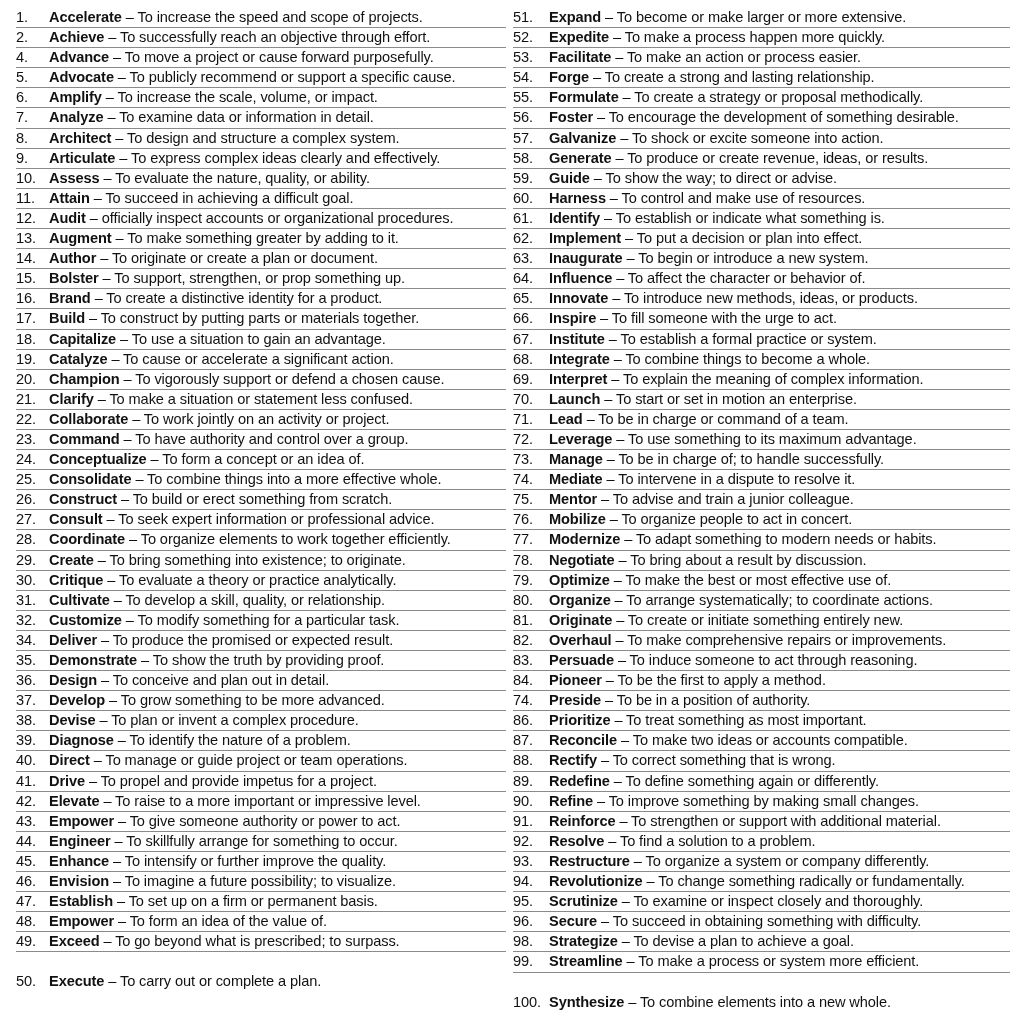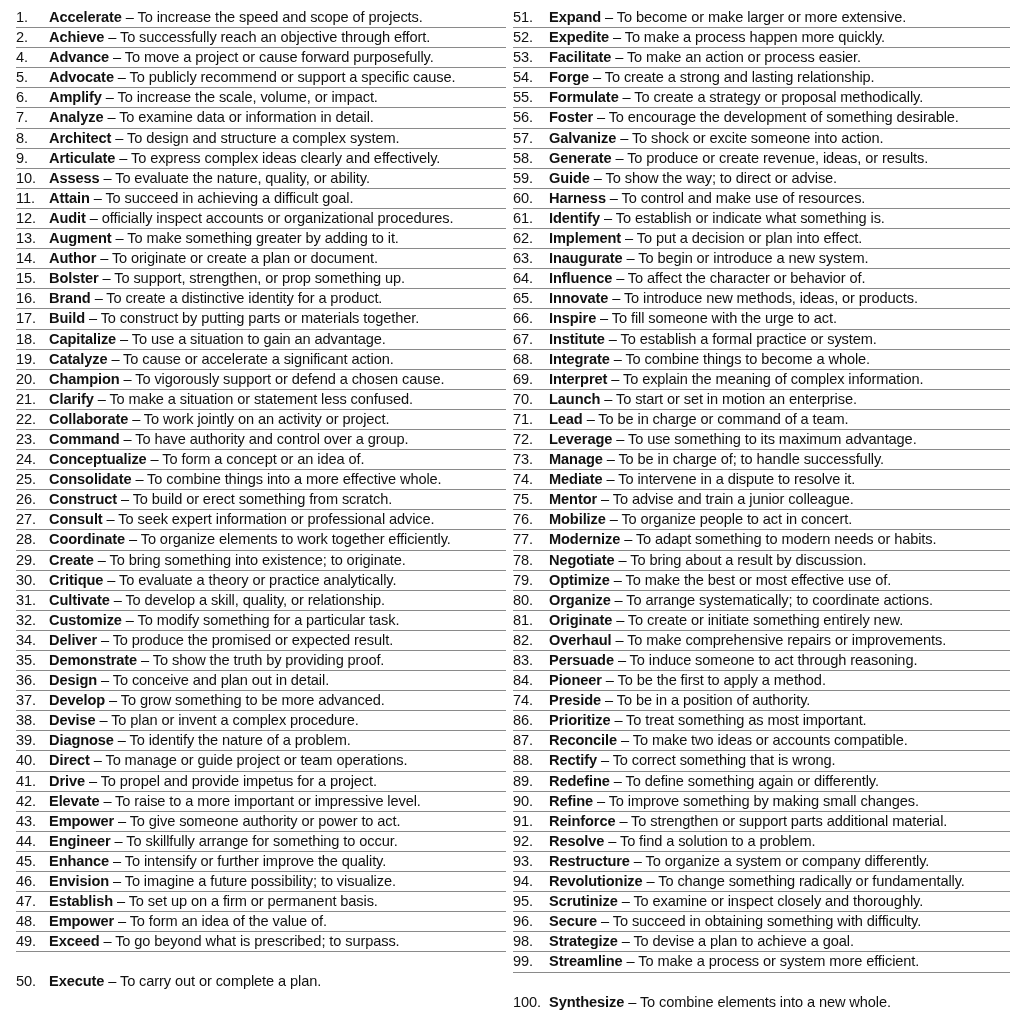--- a/index.html
+++ b/index.html
@@ -102,21 +102,21 @@
     <div class="row"><span class="num">81.</span><span class="term">Originate</span><span class="def"> – To create or initiate something entirely new.</span></div>
     <div class="row"><span class="num">82.</span><span class="term">Overhaul</span><span class="def"> – To make comprehensive repairs or improvements.</span></div>
     <div class="row"><span class="num">83.</span><span class="term">Persuade</span><span class="def"> – To induce someone to act through reasoning.</span></div>
     <div class="row"><span class="num">84.</span><span class="term">Pioneer</span><span class="def"> – To be the first to apply a method.</span></div>
     <div class="row"><span class="num">74.</span><span class="term">Preside</span><span class="def"> – To be in a position of authority.</span></div>
     <div class="row"><span class="num">86.</span><span class="term">Prioritize</span><span class="def"> – To treat something as most important.</span></div>
     <div class="row"><span class="num">87.</span><span class="term">Reconcile</span><span class="def"> – To make two ideas or accounts compatible.</span></div>
     <div class="row"><span class="num">88.</span><span class="term">Rectify</span><span class="def"> – To correct something that is wrong.</span></div>
     <div class="row"><span class="num">89.</span><span class="term">Redefine</span><span class="def"> – To define something again or differently.</span></div>
     <div class="row"><span class="num">90.</span><span class="term">Refine</span><span class="def"> – To improve something by making small changes.</span></div>
-    <div class="row"><span class="num">91.</span><span class="term">Reinforce</span><span class="def"> – To strengthen or support parts additional material.</span></div>
+    <div class="row"><span class="num">91.</span><span class="term">Reinforce</span><span class="def"> – To strengthen or support with additional material.</span></div>
     <div class="row"><span class="num">92.</span><span class="term">Resolve</span><span class="def"> – To find a solution to a problem.</span></div>
     <div class="row"><span class="num">93.</span><span class="term">Restructure</span><span class="def"> – To organize a system or company differently.</span></div>
     <div class="row"><span class="num">94.</span><span class="term">Revolutionize</span><span class="def"> – To change something radically or fundamentally.</span></div>
     <div class="row"><span class="num">95.</span><span class="term">Scrutinize</span><span class="def"> – To examine or inspect closely and thoroughly.</span></div>
     <div class="row"><span class="num">96.</span><span class="term">Secure</span><span class="def"> – To succeed in obtaining something with difficulty.</span></div>
     <div class="row"><span class="num">98.</span><span class="term">Strategize</span><span class="def"> – To devise a plan to achieve a goal.</span></div>
     <div class="row"><span class="num">99.</span><span class="term">Streamline</span><span class="def"> – To make a process or system more efficient.</span></div>
     <div class="row last"><span class="num">100.</span><span class="term">Synthesize</span><span class="def"> – To combine elements into a new whole.</span></div>
   </div>
 

